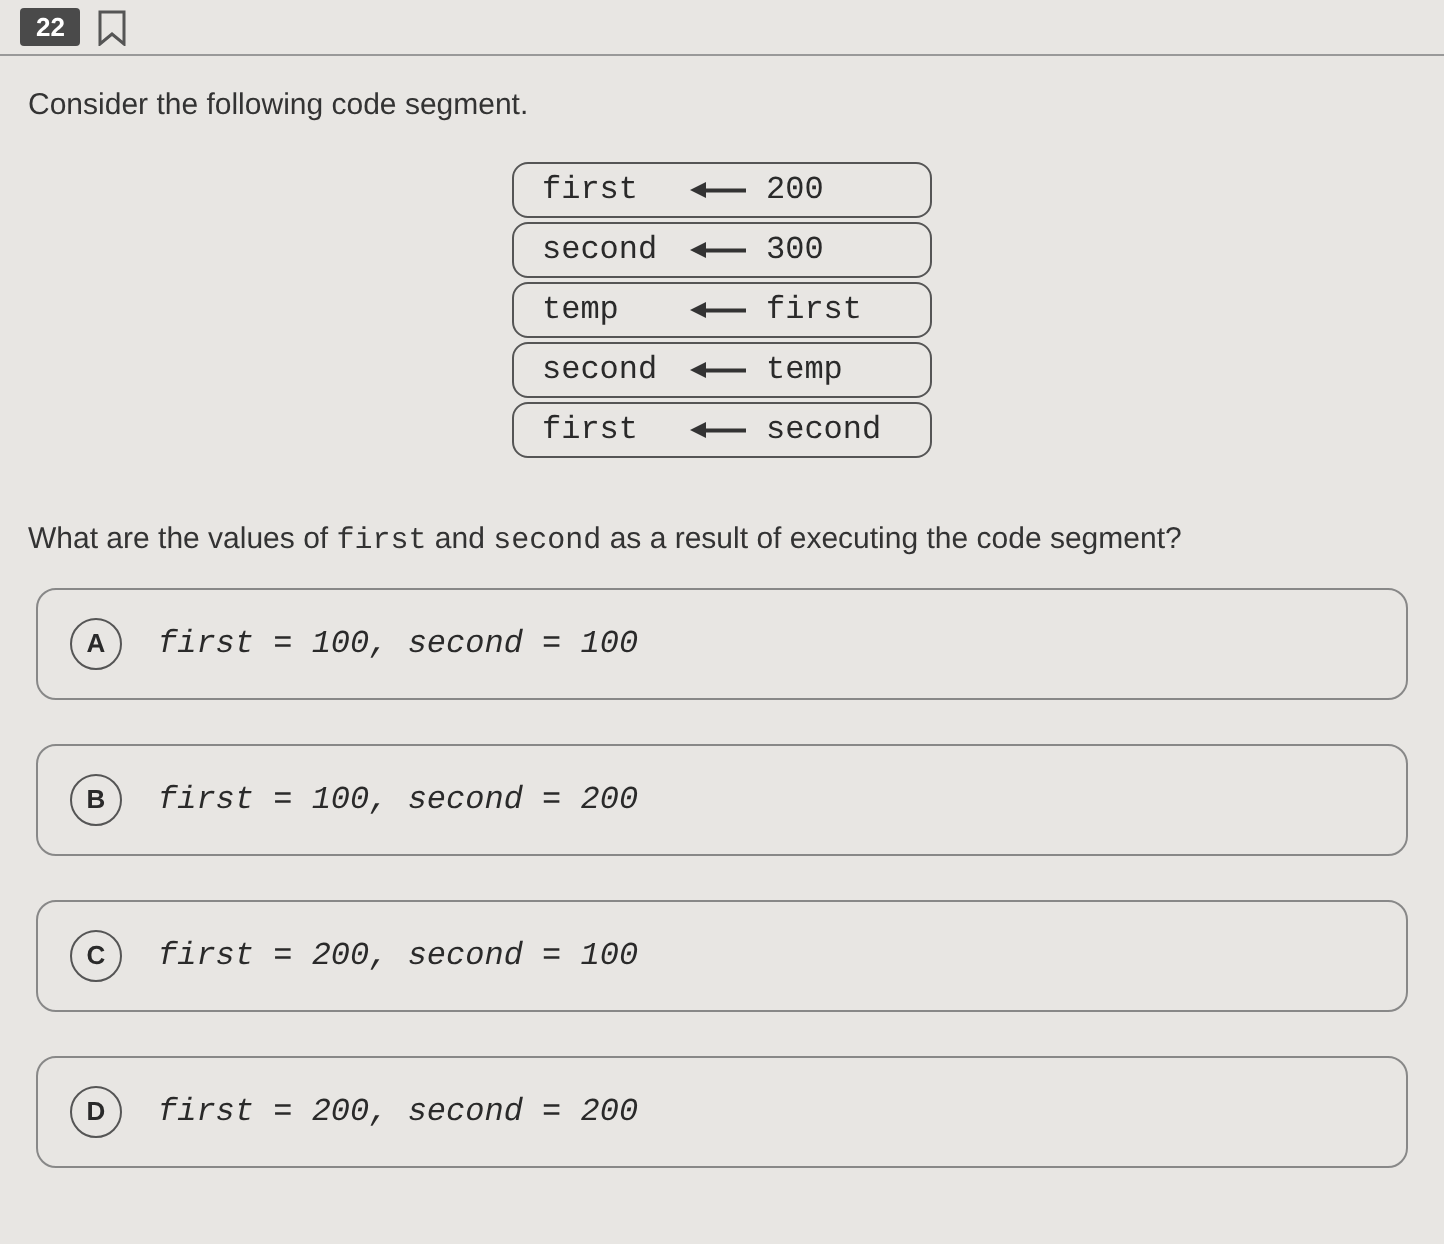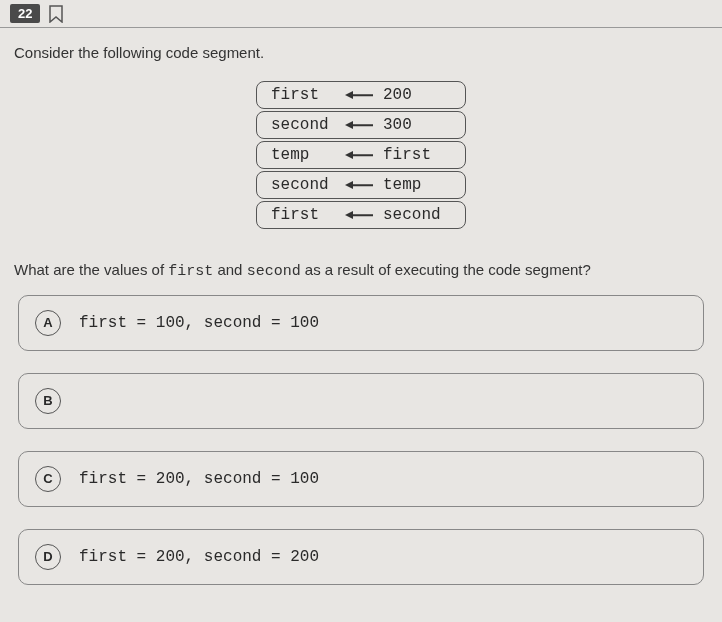--- a/index.html
+++ b/index.html
@@ -140,20 +140,21 @@
       display: flex;
       align-items: center;
       justify-content: center;
       font-weight: bold;
       font-size: 13px;
       flex-shrink: 0;
     }
     .option-text {
       font-family: 'Courier New', monospace;
       font-size: 16px;
+      font-style: italic;
     }
   </style>
 </head>
 <body>
 
 <div class="header-bar">
   <span class="question-number">22</span>
   <span class="bookmark-icon">
     <svg viewBox="0 0 16 18">
         <path d="M2 1 h12 v16 l-6 -5 l-6 5 z" fill="none" stroke="#555" stroke-width="1.5"></path>
@@ -196,20 +197,21 @@
     <span>What are the values of </span><span class="mono">first</span><span> and </span><span class="mono">second</span><span> as a result of executing the code segment?</span>
   </div>
 
   <div class="options">
     <div class="option">
       <span class="option-letter">A</span>
       <span class="option-text">first = 100, second = 100</span>
     </div>
     <div class="option">
       <span class="option-letter">B</span>
+      <span class="option-text">first = 100, second = 200</span>
     </div>
     <div class="option">
       <span class="option-letter">C</span>
       <span class="option-text">first = 200, second = 100</span>
     </div>
     <div class="option">
       <span class="option-letter">D</span>
       <span class="option-text">first = 200, second = 200</span>
     </div>
   </div>

